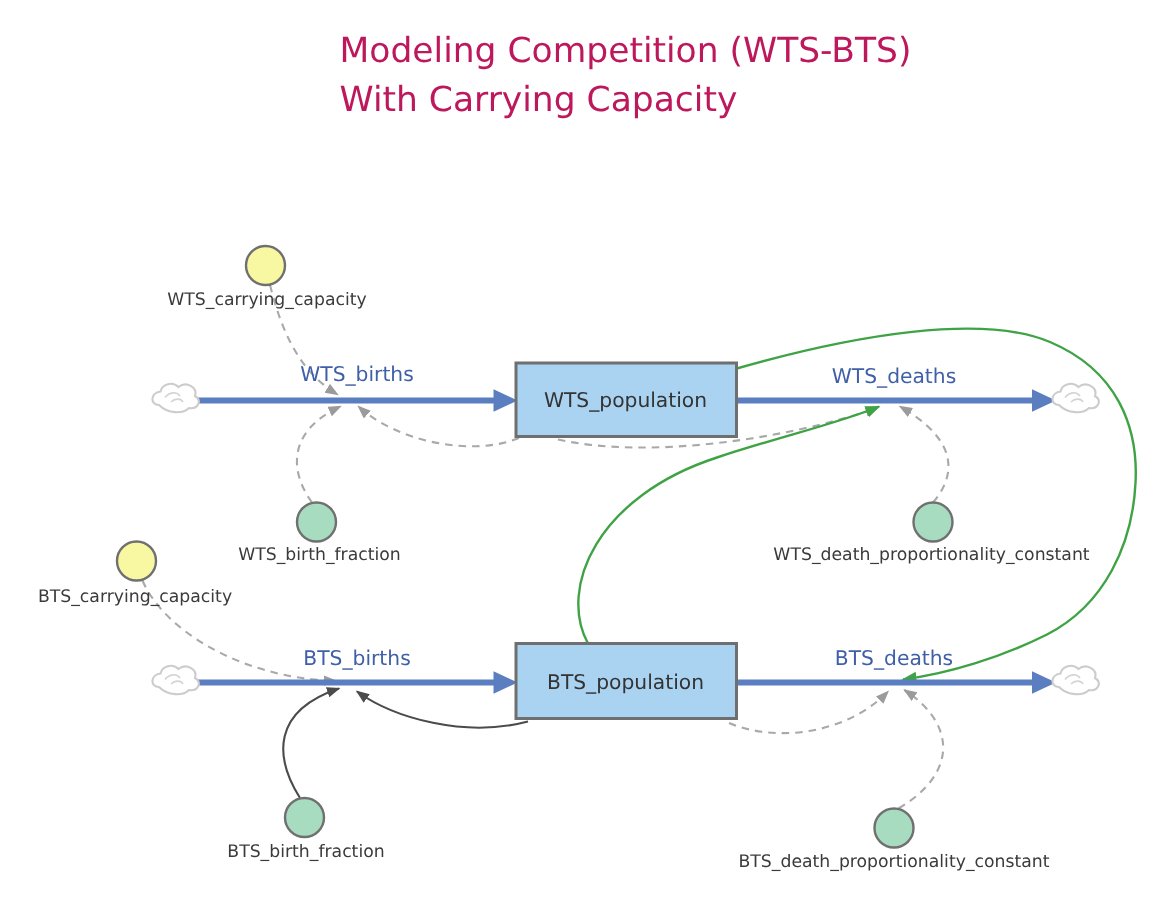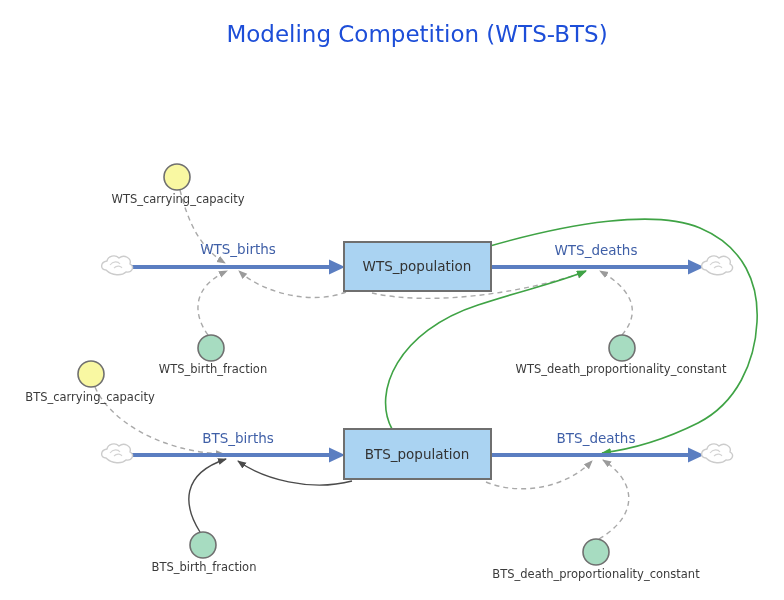--- a/index.html
+++ b/index.html
@@ -10,21 +10,21 @@
     font-family: "DejaVu Sans", "Liberation Sans", sans-serif;
     overflow: hidden;
   }
   .title {
     position: absolute;
     top: 18px; left: 417px;
     transform: translateX(-50%);
     text-align: left;
     font-size: 23px;
     line-height: 33px;
-    color: #1d4ed8;
+    color: #be185d;
     white-space: nowrap;
   }
   svg { position: absolute; top: 0; left: 0; }
   svg text { font-family: "DejaVu Sans", "Liberation Sans", sans-serif; }
   .stock-rect { fill: #aad3f2; stroke: #6f6f6f; stroke-width: 2; }
   .stock-label { font-size: 13.5px; fill: #333333; text-anchor: middle; }
   .flow-line { stroke: #5b7ec1; stroke-width: 4; fill: none; }
   .flow-head { fill: #5b7ec1; }
   .flow-label { font-size: 13.5px; fill: #3f5fa7; text-anchor: middle; }
   .var-label { font-size: 11.5px; fill: #3b3b3b; text-anchor: middle; }
@@ -36,20 +36,21 @@
   .cloud { fill: #ffffff; stroke: #cccccc; stroke-width: 1.4; }
   .cloud-squiggle { fill: none; stroke: #d4d4d4; stroke-width: 1.1; }
 </style>
 </head>
 <body>
 
 <div id="canvas">
 
   <div class="title">
     <div>Modeling Competition (WTS-BTS)</div>
+    <div>With Carrying Capacity</div>
   </div>
 
   <svg width="784" height="600" viewBox="0 0 784 600">
     <defs>
       <marker id="ah-gray" markerUnits="userSpaceOnUse" markerWidth="10" markerHeight="9" refX="8" refY="3.5" orient="auto">
         <path d="M0,0 L9,3.5 L0,7 Z" fill="#9b9b9b"></path>
       </marker>
       <marker id="ah-dark" markerUnits="userSpaceOnUse" markerWidth="10" markerHeight="9" refX="8" refY="3.5" orient="auto">
         <path d="M0,0 L9,3.5 L0,7 Z" fill="#4b4b4b"></path>
       </marker>

